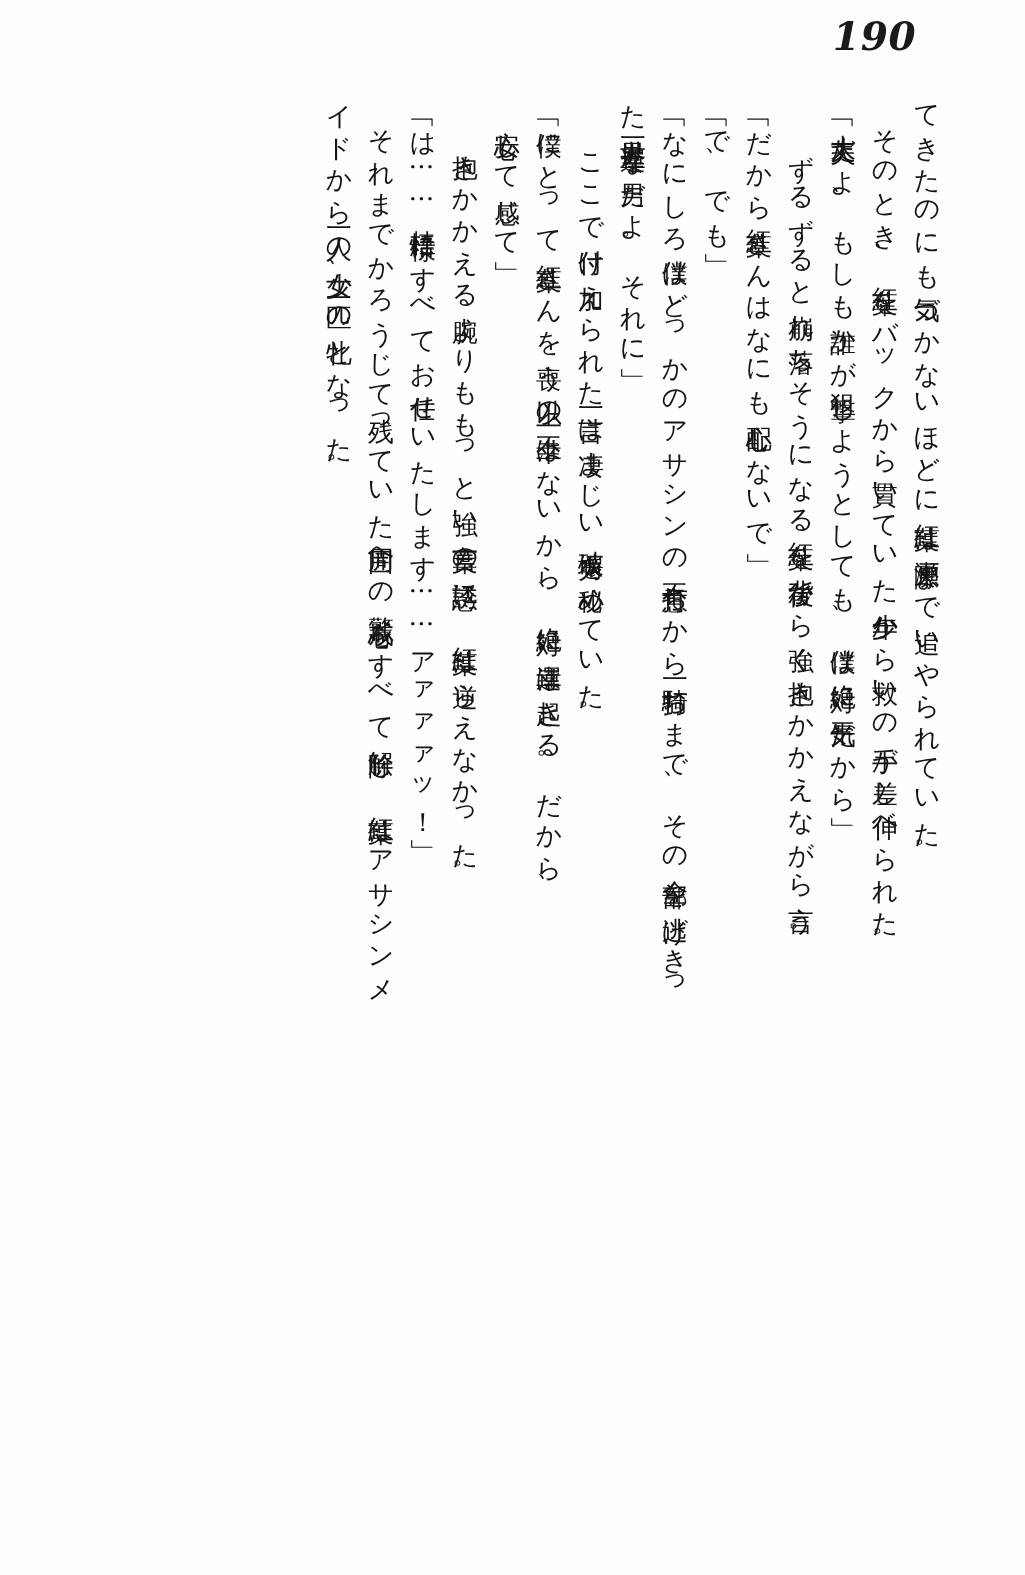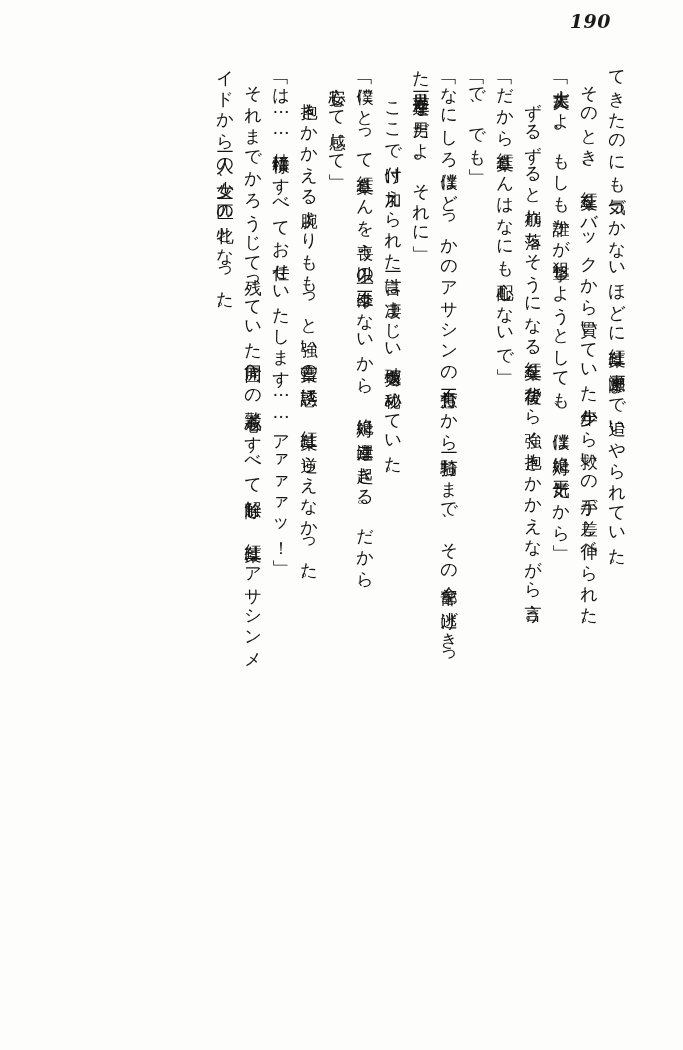--- a/index.html
+++ b/index.html
@@ -22,21 +22,21 @@
     background: #fdfdfc;
   }
 
   
   .page-number {
     position: absolute;
     top: 10px;
     right: 72px;
     font-family: "DejaVu Serif", "Liberation Serif", serif;
     font-style: italic;
-    font-size: 19px;
+    font-size: 26px;
     font-weight: 600;
     color: #1a1a1a;
     letter-spacing: 0.5px;
   }
 
   
   .text-block {
     position: absolute;
     top: 58px;
     right: 58px;

